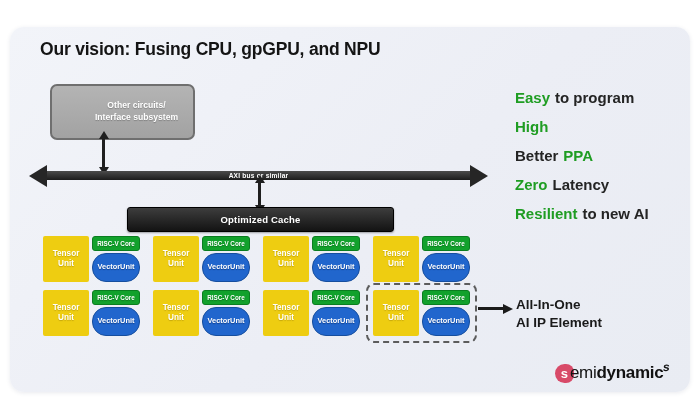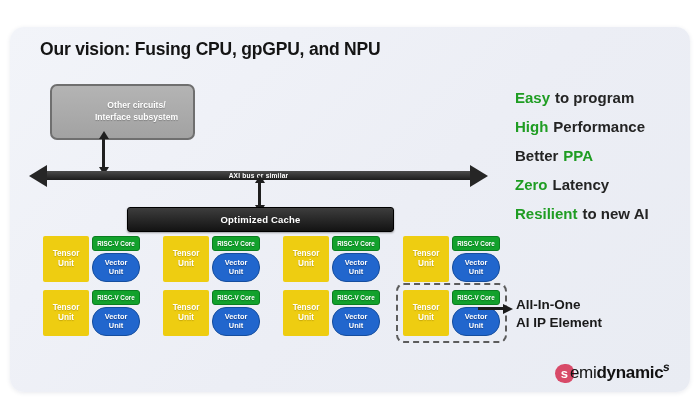--- a/index.html
+++ b/index.html
@@ -54,39 +54,39 @@
   .cache{
     position:absolute;left:117px;top:180px;width:265px;height:23px;
     background:linear-gradient(#3d3d3d,#131313);
     border:1px solid #000;border-radius:3px;
     display:flex;align-items:center;justify-content:center;
     color:#fff;font-weight:700;font-size:9.5px;letter-spacing:.2px;
     box-shadow:0 1px 2px rgba(0,0,0,.35);
   }
   
   .unit-grid{position:absolute;left:33px;top:209px;display:flex;flex-direction:column;gap:8px;}
-  .unit-row{display:flex;gap:23px;}
+  .unit-row{display:flex;gap:13px;}
   .unit-group{display:flex;gap:3px;width:97px;height:46px;}
   .unit-group.highlight{outline:2px dashed #5c5c5c;outline-offset:5px;border-radius:1px;}
   .tensor-unit{
     width:46px;height:46px;background:var(--yellow,#eecd11);
     border-radius:2px;display:flex;flex-direction:column;align-items:center;justify-content:center;
     color:#fff;font-weight:700;font-size:8.2px;line-height:1.2;
     text-shadow:0 1px 1px rgba(120,95,0,.35);
   }
   .unit-stack{display:flex;flex-direction:column;gap:2px;width:48px;height:46px;}
   .riscv-core{
     height:15px;background:var(--green,#12a12c);border:1px solid #0a7d20;border-radius:3px;
     display:flex;align-items:center;justify-content:center;box-sizing:border-box;
     color:#fff;font-weight:700;font-size:6.3px;white-space:nowrap;
     text-shadow:0 1px 1px rgba(0,60,10,.4);
   }
   .vector-unit{
     flex:1;background:var(--blue,#2166cd);border:1px solid #164e9e;border-radius:14px;
-    display:flex;flex-direction:column;align-items:center;justify-content:center;box-sizing:border-box;
+    display:flex;flex-direction:row;align-items:center;justify-content:center;box-sizing:border-box;
     color:#fff;font-weight:700;font-size:7.4px;line-height:1.2;
     text-shadow:0 1px 1px rgba(0,25,70,.45);
   }
   
   .carrow{position:absolute;left:468px;top:280px;width:26px;height:3px;background:#1b1b1b;}
   .carrow::after{content:'';position:absolute;right:-9px;top:50%;transform:translateY(-50%);
     border-top:5px solid transparent;border-bottom:5px solid transparent;border-left:10px solid #1b1b1b;}
   .callout{
     position:absolute;left:506px;top:269px;
     font-size:13.5px;font-weight:700;color:#1a1a1a;line-height:1.3;
@@ -250,21 +250,20 @@
     <div>AI IP Element</div>
   </div>
 
   <div class="benefits">
       <div class="benefit-line">
         <span class="green">Easy</span>
         <span class="dark">to program</span>
       </div>
       <div class="benefit-line">
         <span class="green">High</span>
-        <span class="dark">Performance</span>
       </div>
       <div class="benefit-line">
         <span class="dark">Better</span>
         <span class="green">PPA</span>
       </div>
       <div class="benefit-line">
         <span class="green">Zero</span>
         <span class="dark">Latency</span>
       </div>
       <div class="benefit-line">

